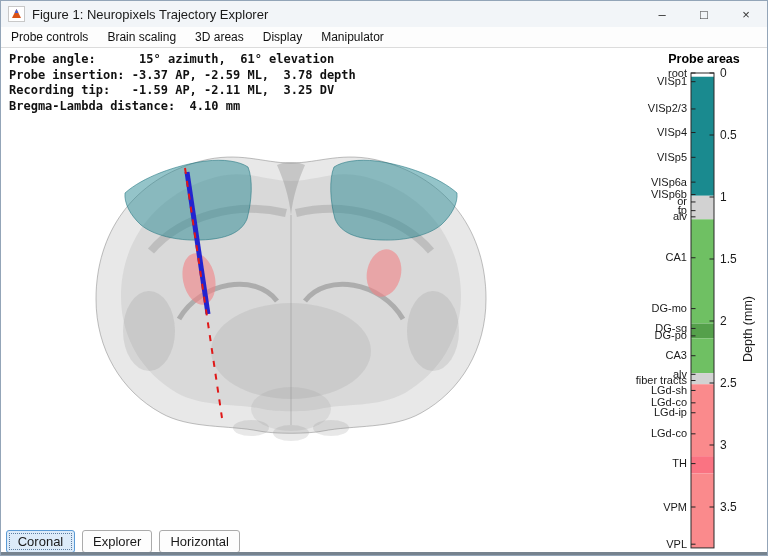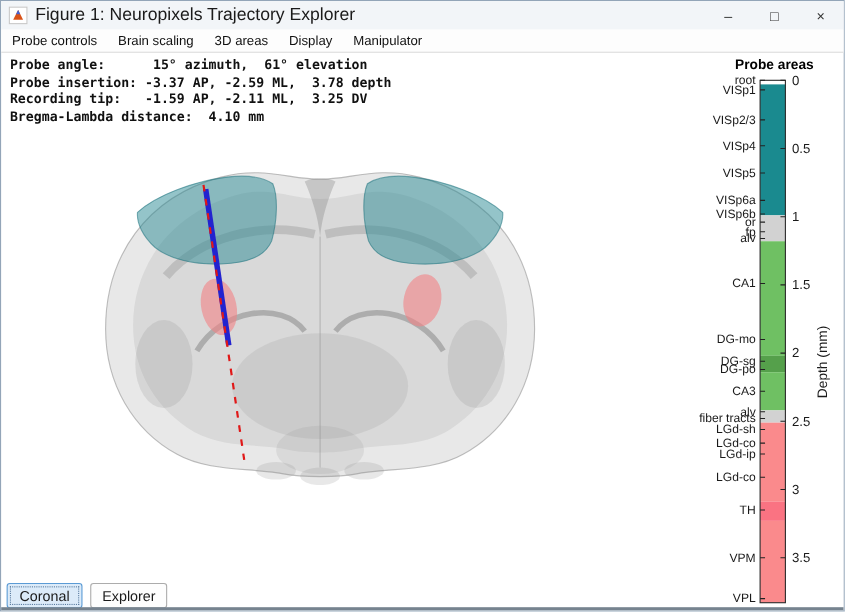--- a/index.html
+++ b/index.html
@@ -9,21 +9,21 @@
     border:1px solid #93a5b8;box-sizing:border-box;
   }
   
   .titlebar{
     position:absolute;top:0;left:0;right:0;height:26px;background:#f2f5f8;
     display:flex;align-items:center;padding-left:7px;box-sizing:border-box;
   }
   .fig-icon{width:15px;height:14px;background:#fff;border:1px solid #c8c8c8;
     display:flex;align-items:center;justify-content:center;margin-right:7px;}
   .fig-icon svg{display:block}
-  .title-text{font-size:16px;color:#1a1a1a;text-align:center;}
+  .title-text{font-size:13px;color:#1a1a1a;text-align:center;}
   .win-controls{margin-left:auto;display:flex;height:100%;}
   .win-btn{width:42px;height:100%;display:flex;align-items:center;justify-content:center;
     font-size:13px;color:#333;cursor:default;}
   
   .menubar{
     position:absolute;top:26px;left:0;right:0;height:21px;background:#fdfdfd;
     border-bottom:1px solid #dcdcdc;display:flex;align-items:center;
     padding-left:8px;gap:15px;box-sizing:border-box;
   }
   .menu-item{font-size:12px;color:#111;padding:2px 2px;}
@@ -209,16 +209,17 @@
       <line x1="708.5" y1="444" x2="713" y2="444" stroke="#222" stroke-width="1"></line>
       <text x="719" y="448" text-anchor="start" font-size="12px" fill="#1a1a1a" font-family="&quot;Liberation Sans&quot;,sans-serif">3</text>
       <line x1="708.5" y1="506" x2="713" y2="506" stroke="#222" stroke-width="1"></line>
       <text x="719" y="510" text-anchor="start" font-size="12px" fill="#1a1a1a" font-family="&quot;Liberation Sans&quot;,sans-serif">3.5</text>
     </svg>
   <div class="depth-label">Depth (mm)</div>
 
   <div class="view-tabs" id="view-tabs">
       <button class="view-tab selected">Coronal</button>
       <button class="view-tab">Explorer</button>
+      <button class="view-tab">Horizontal</button>
     </div>
 
   <div class="bottom-edge"></div>
 </div>
 
 </body></html>

